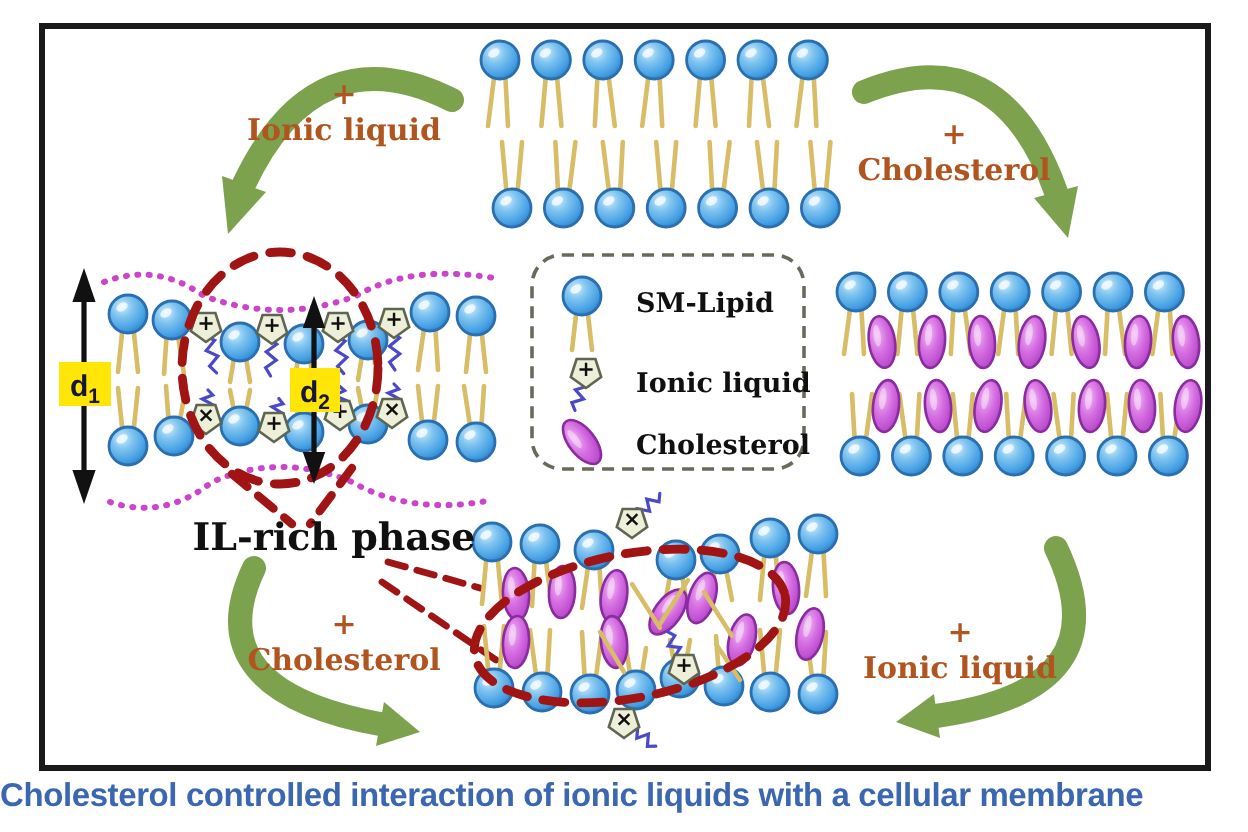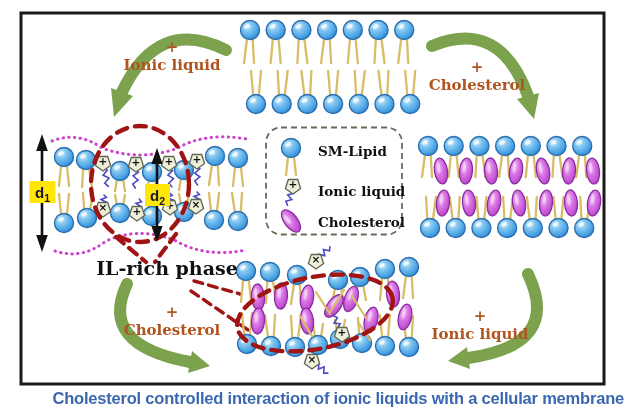--- a/index.html
+++ b/index.html
@@ -19,21 +19,21 @@
   .arrow-plus{fill:var(--arrow-label-brown,#b0551f);font:bold 15px "DejaVu Serif",serif;text-anchor:middle;}
   .arrow-label{fill:var(--arrow-label-brown,#b0551f);font:bold 15px "DejaVu Serif",serif;text-anchor:middle;}
   .anno-big{font:bold 19px "DejaVu Serif",serif;fill:#101010;text-anchor:middle;}
   .legend-box{fill:none;stroke:var(--legend-border,#6a6a5a);stroke-width:1.8;stroke-dasharray:6 4;}
   .legend-label{font:bold 13.5px "DejaVu Serif",serif;fill:#101010;}
   .dline{stroke:#111;stroke-width:2.6;fill:none;}
   .dtri{fill:#111;}
   .dbox{fill:var(--d-label-highlight,#ffe606);}
   .dlabel{font:bold 15px "Liberation Sans",sans-serif;fill:#16163a;text-anchor:middle;}
   .caption{
-    position:absolute;left:0;right:0;top:389px;text-align:right;
+    position:absolute;left:0;right:0;top:389px;text-align:left;
     font-weight:bold;font-size:16.5px;letter-spacing:-0.2px;
     color:var(--caption-blue,#3a67b0);
   }
 </style>
 </head>
 <body>
 
 <div class="stage">
   <svg id="fig" width="624" height="416" viewBox="0 0 624 416">
     <defs>

